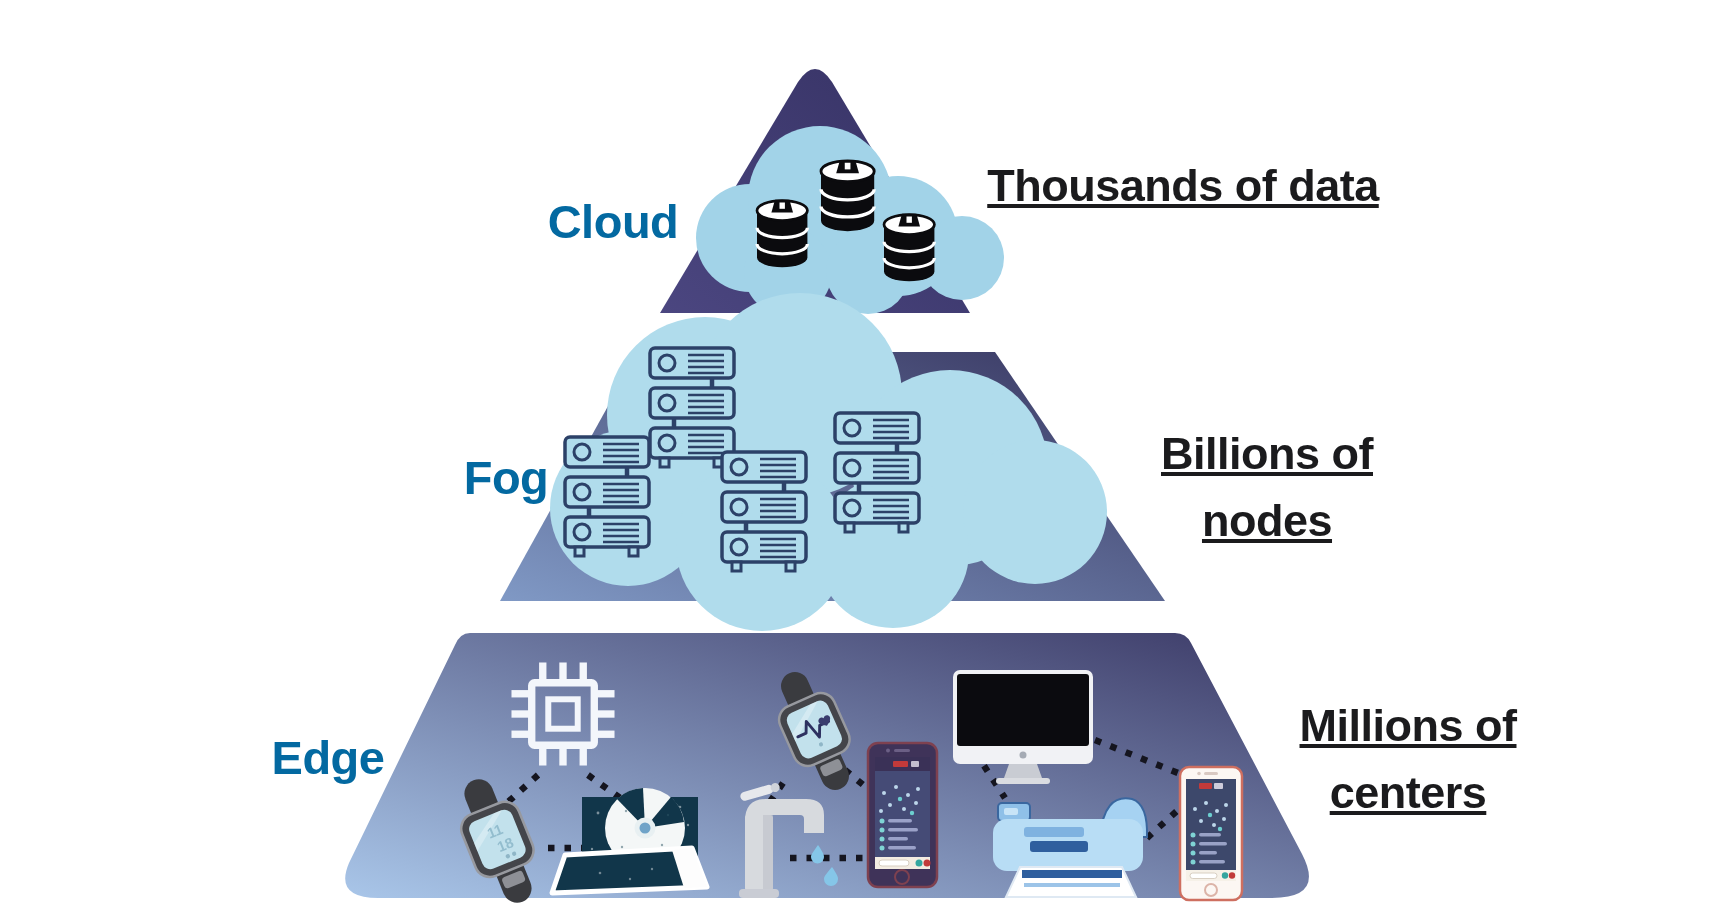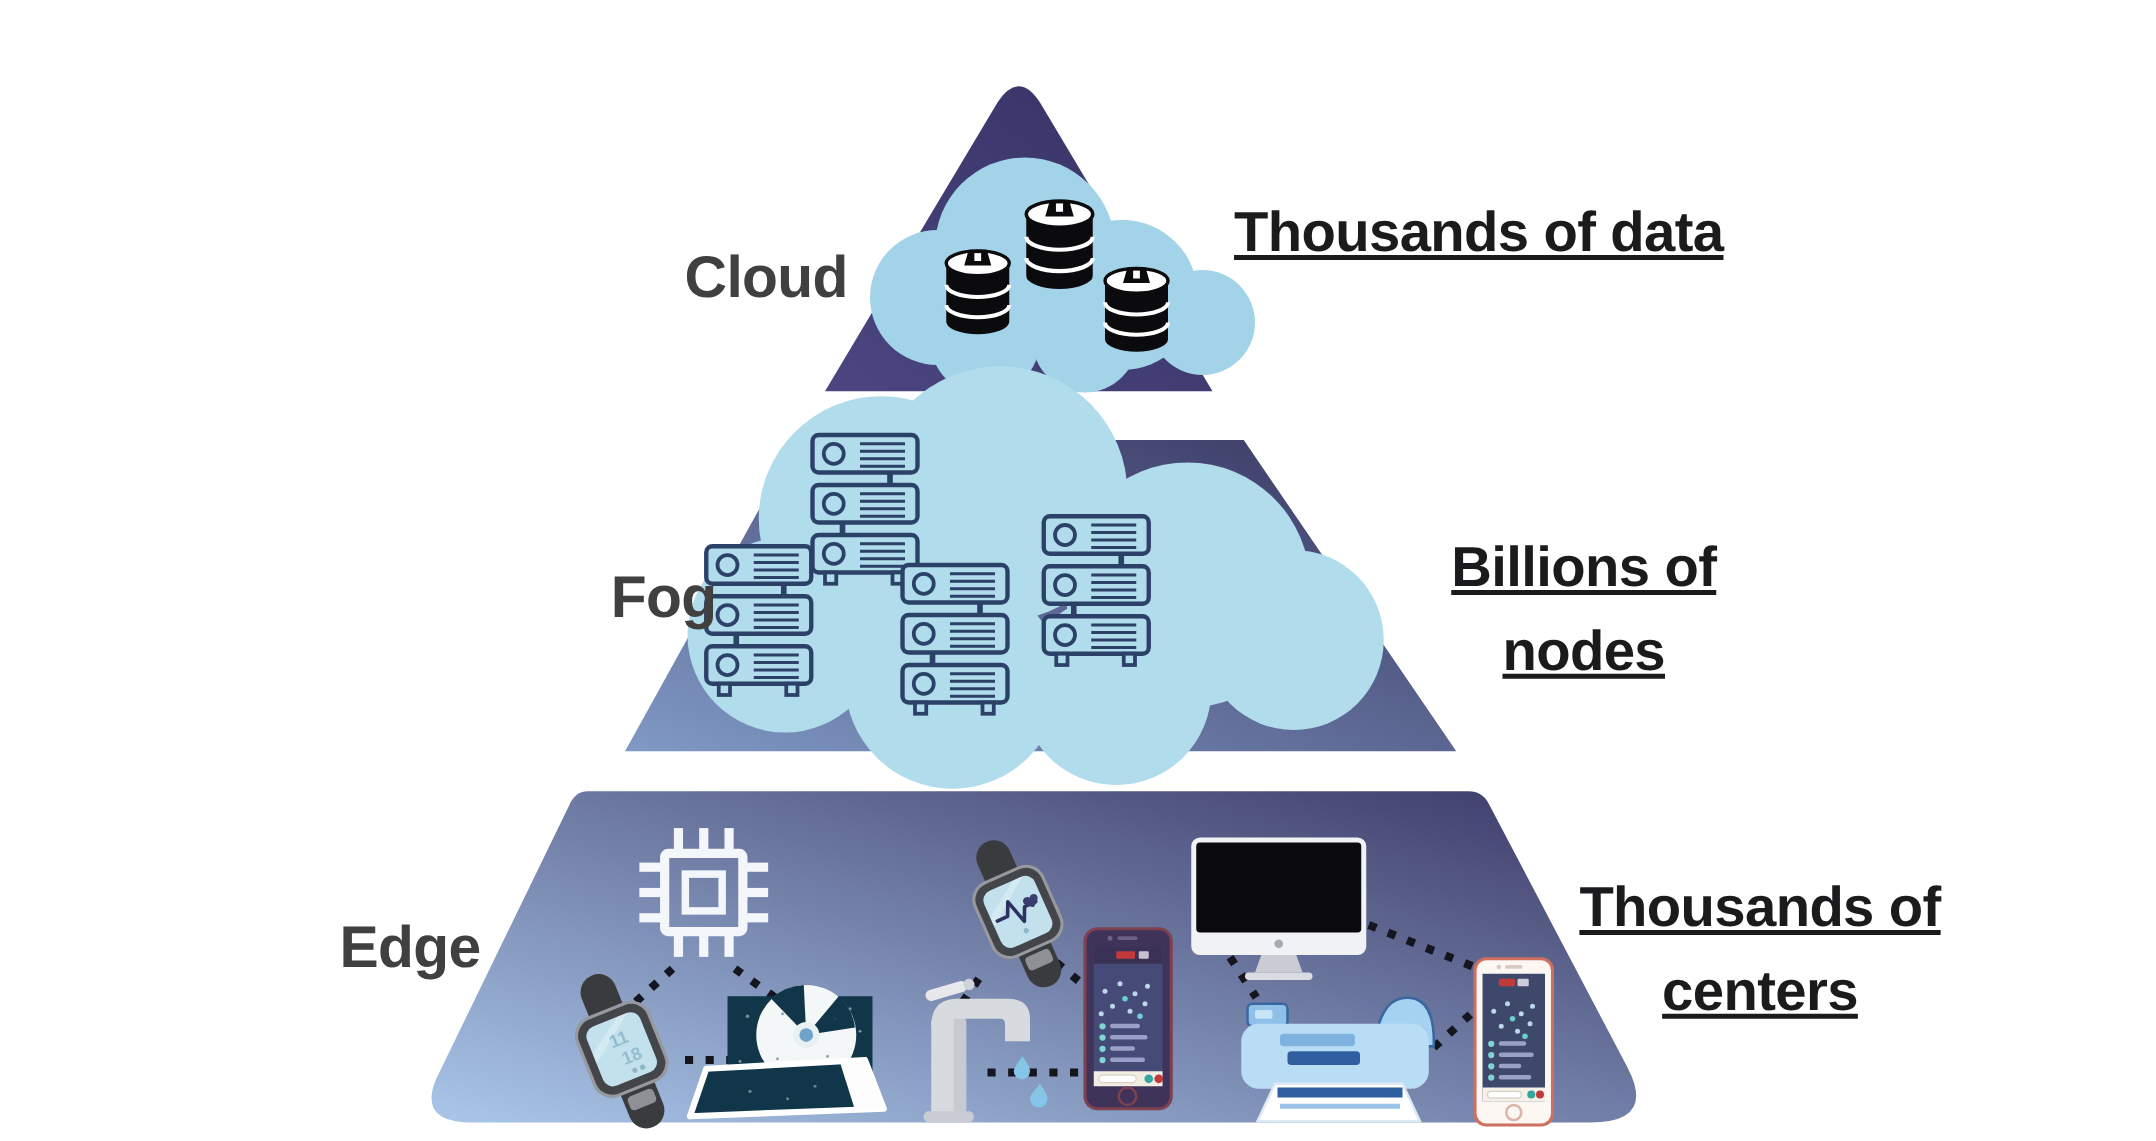--- a/index.html
+++ b/index.html
@@ -11,21 +11,21 @@
     font-family:"Liberation Sans","DejaVu Sans",sans-serif;
   }
   .stage svg.art{position:absolute;left:0;top:0;}
   .layer-label{
     position:absolute;
     transform:translate(-50%,-50%);
     font-weight:700;
     font-stretch:condensed;
     font-size:47px;
     letter-spacing:-0.5px;
-    color:#404040;
+    color:#0369a1;
     white-space:nowrap;
   }
   .stat-block{
     position:absolute;
     transform:translateX(-50%);
     text-align:center;
     font-weight:700;
     font-stretch:condensed;
     font-size:45px;
     line-height:67px;
@@ -329,28 +329,28 @@
       </g>
       <rect x="-25" y="37" width="50" height="11" fill="#f6f1e8"></rect>
       <rect x="-21" y="40" width="27" height="5.5" rx="2.75" fill="#ffffff" stroke="#d8cfc2" stroke-width="1"></rect>
       <circle cx="14" cy="42.5" r="3.2" fill="#34a6a0"></circle>
         <circle cx="21" cy="42.5" r="3.2" fill="#c13a3a"></circle>
       <circle cx="0" cy="57" r="6" fill="none" stroke="#dcb4a8" stroke-width="2"></circle>
     </g>
   </svg>
 
   <div class="layer-label" style="left:613px; top:221px;">Cloud</div>
-  <div class="layer-label" style="left:531px; top:477px;">Fog</div>
+  <div class="layer-label" style="left:506px; top:477px;">Fog</div>
   <div class="layer-label" style="left:328px; top:757px;">Edge</div>
 
   <div class="stat-block" style="left:1183px; top:152px;">
     <span>Thousands of data</span>
   </div>
   <div class="stat-block" style="left:1267px; top:420px;">
     <span>Billions of</span>
     <span>nodes</span>
   </div>
   <div class="stat-block" style="left:1408px; top:692px;">
-    <span>Thousands of</span>
+    <span>Millions of</span>
     <span>centers</span>
   </div>
 
 </div>
 
 </body></html>

